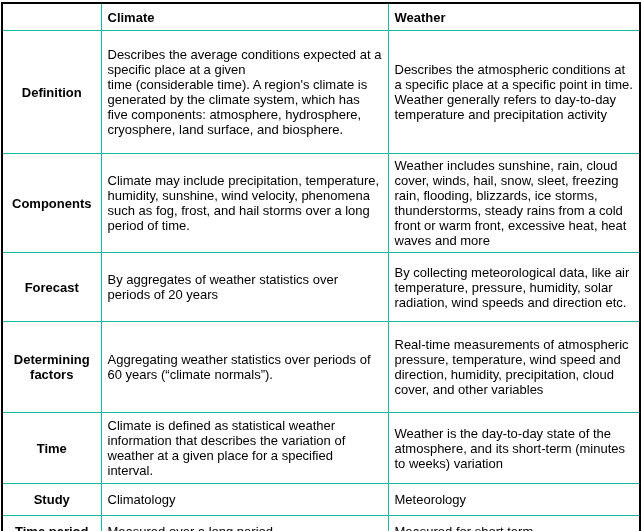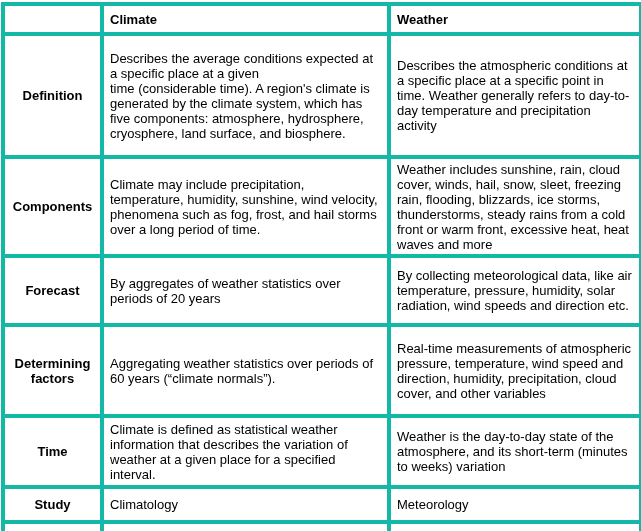--- a/index.html
+++ b/index.html
@@ -17,21 +17,21 @@
   .table-wrap {
     padding: 2px 0 0 1px;
   }
   table {
     border-collapse: collapse;
     table-layout: fixed;
     width: 638px;
     border: 2px solid #000000;
   }
   th, td {
-    border: 4px solid #14b8a6;
+    border: 1px solid #14b8a6;
     font-size: 13px;
     line-height: 15px;
     vertical-align: middle;
     padding: 2px 6px;
     overflow: hidden;
   }
   thead th {
     font-weight: bold;
     text-align: left;
     height: 22px;

